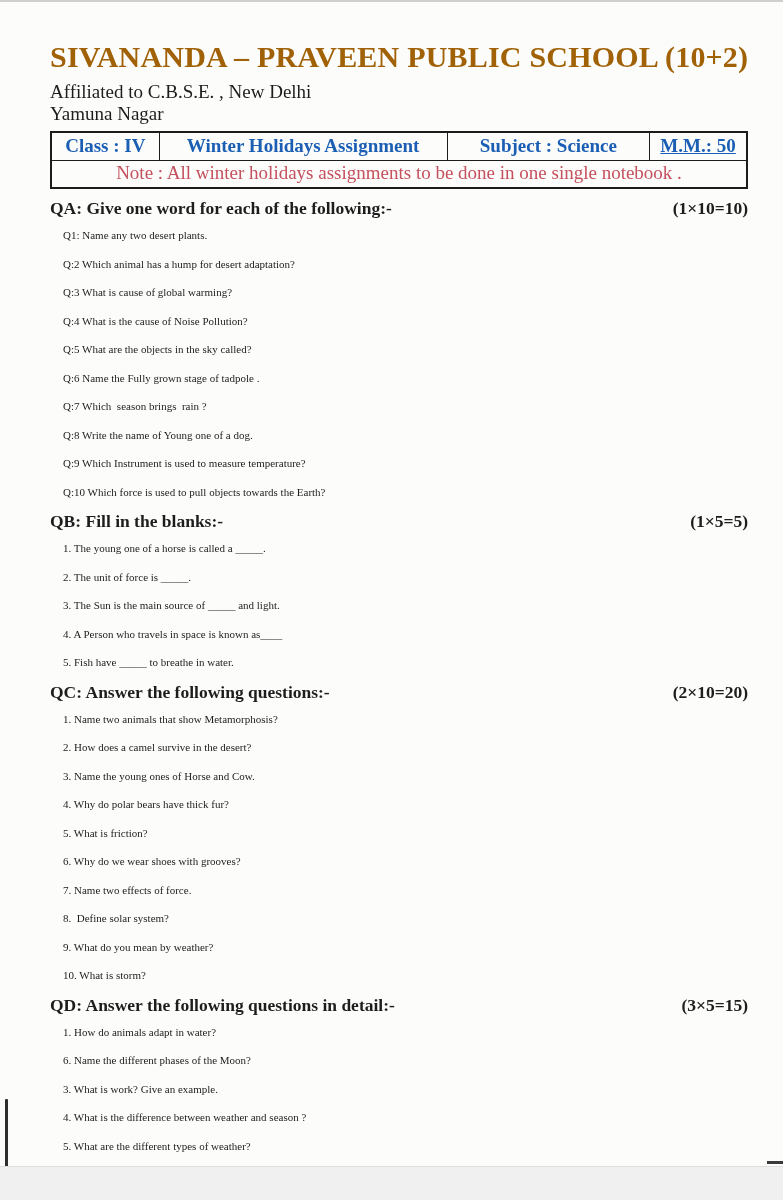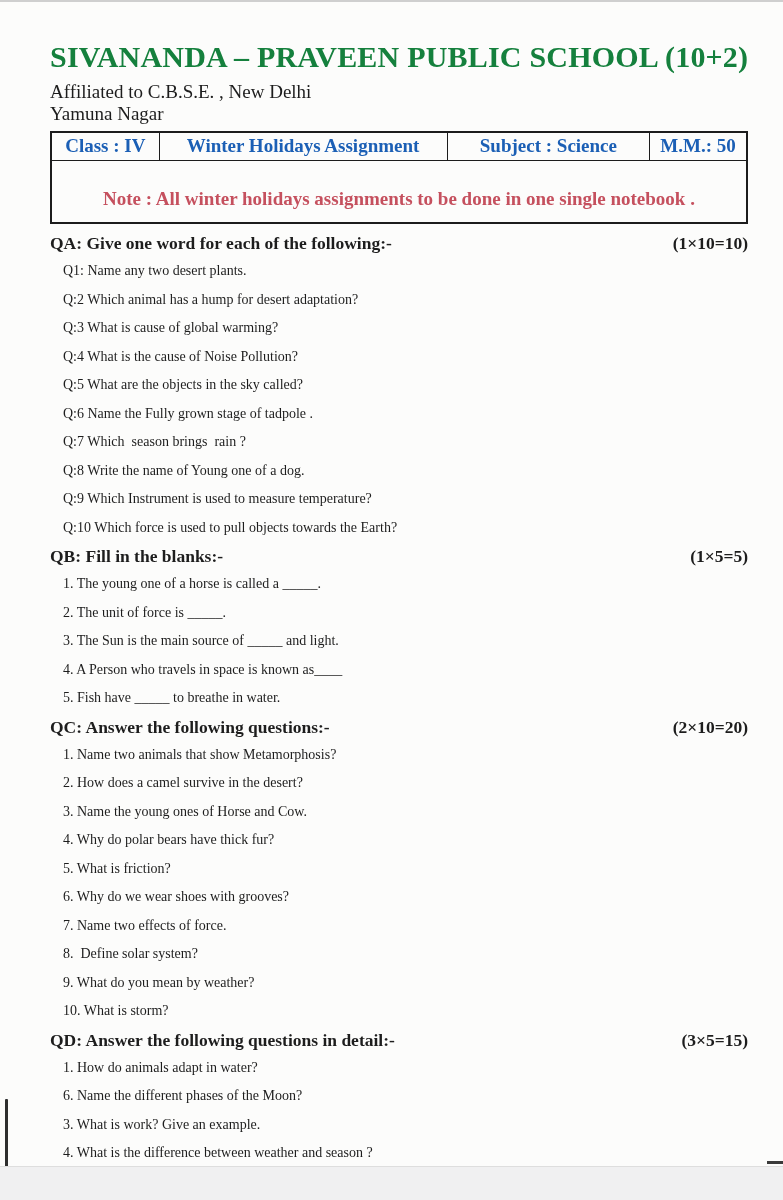--- a/index.html
+++ b/index.html
@@ -38,21 +38,21 @@
     background:#3a3a3a;
   }
   .content{
     padding:40px 35px 0 50px;
   }
   .school-name{
     margin:0;
     font-size:30px;
     font-weight:bold;
     letter-spacing:0.2px;
-    color:#15803d;
+    color:#a16207;
     white-space:nowrap;
   }
   .sub-header{
     display:flex;justify-content:space-between;align-items:baseline;
     font-size:19px;
     margin-top:7px;
     flex-direction:column;
   }
   .info-table{
     margin-top:6px;
@@ -70,43 +70,42 @@
     padding:2px 0 3px;
     border-right:1.5px solid #1c1c1c;
     box-sizing:border-box;
     white-space:nowrap;
     overflow:hidden;
   }
   .info-cell:last-child{border-right:none;}
   .cell-class{width:15.5%;}
   .cell-subject{width:29.2%;}
   .cell-assignment{width:41.5%;}
-  .cell-mm{width:13.8%;}
+  .cell-mm{width:13.8%;text-decoration:underline;}
   .note-row{
     text-align:center;
-    font-weight:bold;
+    font-weight:normal;
     color:var(--red);
     font-size:19px;
-    padding:1px 0 12px;
-    margin-top:26px;
+    padding:1px 0 3px;
   }
   .section{margin-top:9px;}
   .section-heading{
     display:flex;justify-content:space-between;align-items:baseline;
     font-weight:bold;
     font-size:17.5px;
     line-height:21px;
     margin-bottom:7px;
     gap:47px;
   }
   .heading-marks{white-space:nowrap;}
   .questions{margin-left:13px;}
   .question-line{
     margin:0 0 9px 0;
-    font-size:14px;
+    font-size:11px;
     line-height:19.5px;
     white-space:pre-wrap;
   }
 </style>
 </head>
 <body>
 
 <div class="page">
   <div class="top-edge"></div>
 

